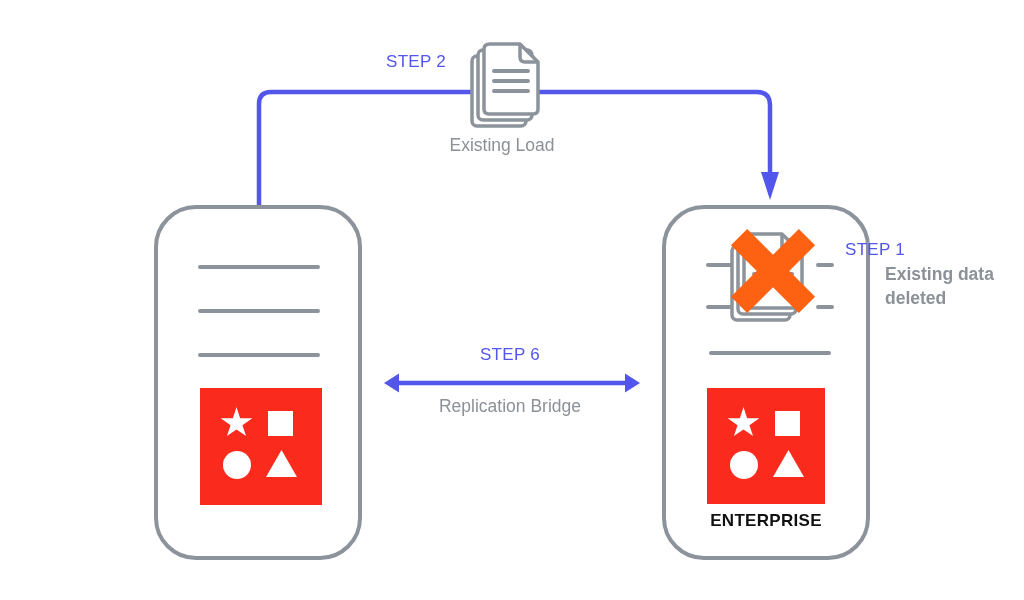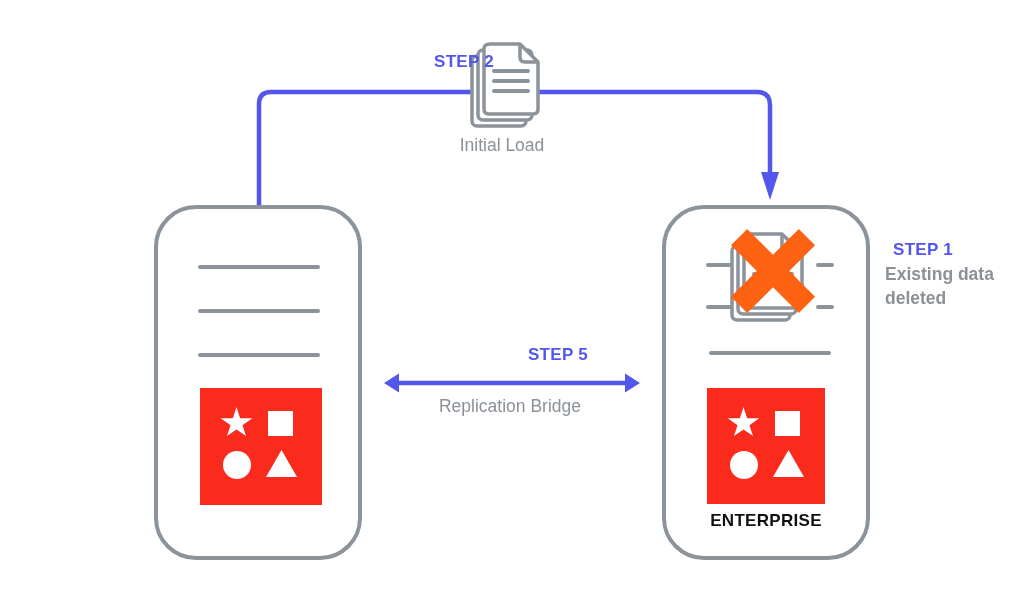--- a/index.html
+++ b/index.html
@@ -36,21 +36,21 @@
   .logo .triangle{left:66px;top:62px;width:31px;height:27px;
     clip-path:polygon(50% 0%,100% 100%,0% 100%);}
 
   .doc-stack{position:absolute;z-index:3;}
   .page{fill:#ffffff;stroke:var(--outline-gray);stroke-width:3.5;stroke-linejoin:round;}
   .page-line{stroke:var(--outline-gray);stroke-width:4;stroke-linecap:round;fill:none;}
   .fold{fill:none;stroke:var(--outline-gray);stroke-width:3.5;stroke-linejoin:round;}
   .cross-bar{fill:var(--delete-orange);}
 
   .lbl{position:absolute;z-index:4;white-space:nowrap;}
-  .step-lbl{font-weight:bold;font-size:17px;letter-spacing:.3px;color:var(--accent-blue);margin-left:48px;}
+  .step-lbl{font-weight:normal;font-size:17px;letter-spacing:.3px;color:var(--accent-blue);}
   .desc-lbl{font-size:17.5px;color:var(--text-gray);}
   .center{text-align:center;}
   #step2-label{left:386px;top:52px;}
   #initial-load{left:402px;top:135px;width:200px;}
   #step3-label{left:381px;top:345px;width:258px;}
   #replication-bridge{left:381px;top:396px;width:258px;text-align:center;}
   #step1-label{left:845px;top:240px;}
   #step1-desc{left:885px;top:263px;width:122px;white-space:normal;line-height:1.35;font-weight:bold;}
 
   .enterprise-label{position:absolute;left:0;top:302px;width:100%;text-align:center;
@@ -110,21 +110,21 @@
     <path class="page" d="M38,14 H70 L90,34 V83 Q90,88 85,88 H37 Q32,88 32,83 V20 Q32,14 38,14 Z"></path>
     <path class="fold" d="M70,14 V29 Q70,34 75,34 H90"></path>
     <path class="page-line" d="M42,44 H80 M42,54 H80 M42,64 H80"></path>
     <g transform="rotate(45 61 51)">
       <rect class="cross-bar" x="13" y="39.5" width="96" height="23"></rect>
       <rect class="cross-bar" x="49.5" y="3" width="23" height="96"></rect>
     </g>
   </svg>
 
   <div class="lbl step-lbl" id="step2-label">STEP 2</div>
-  <div class="lbl desc-lbl center" id="initial-load">Initial Load</div>
+  <div class="lbl desc-lbl center" id="initial-load">Existing Load</div>
 
-  <div class="lbl step-lbl center" id="step3-label">STEP 5</div>
+  <div class="lbl step-lbl center" id="step3-label">STEP 6</div>
   <div class="lbl desc-lbl center" id="replication-bridge">Replication Bridge</div>
 
   <div class="lbl step-lbl" id="step1-label">STEP 1</div>
   <div class="lbl desc-lbl" id="step1-desc">Existing data deleted</div>
 
 </div>
 
 </body></html>

